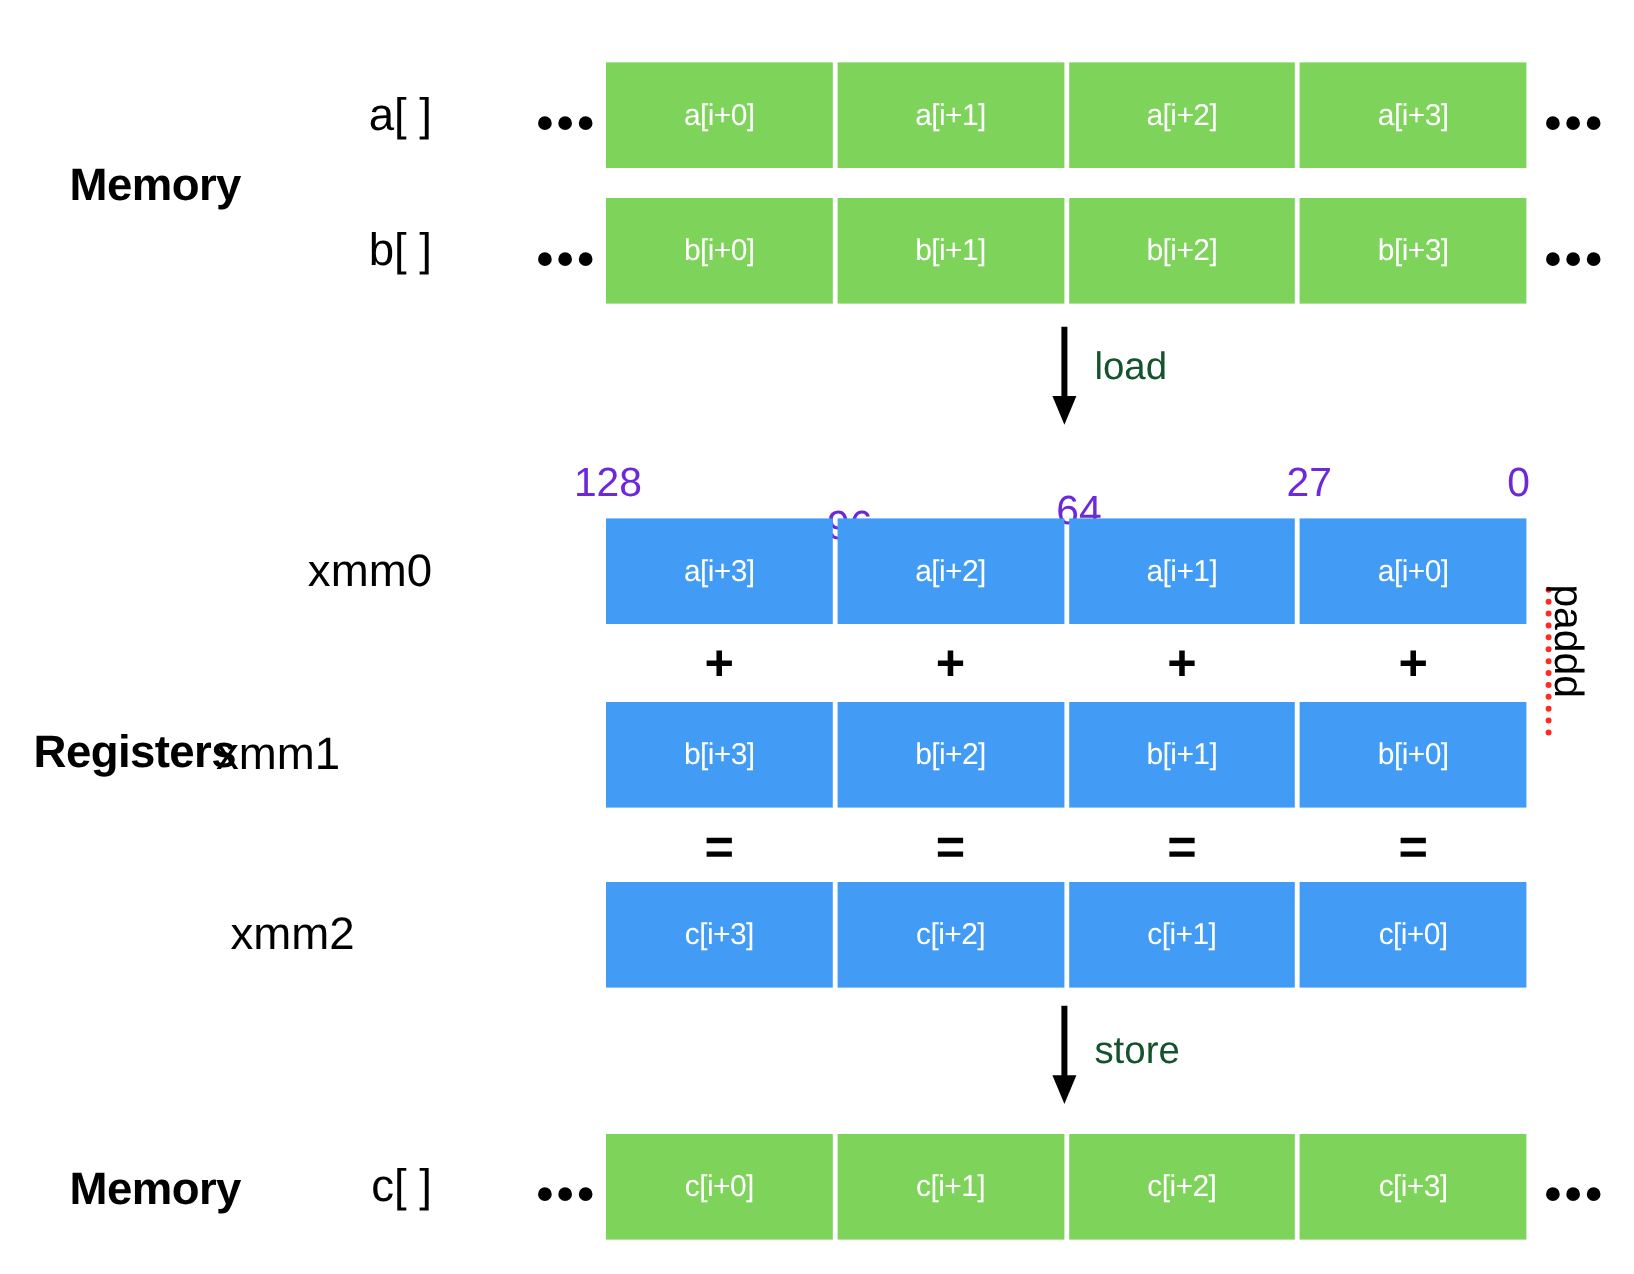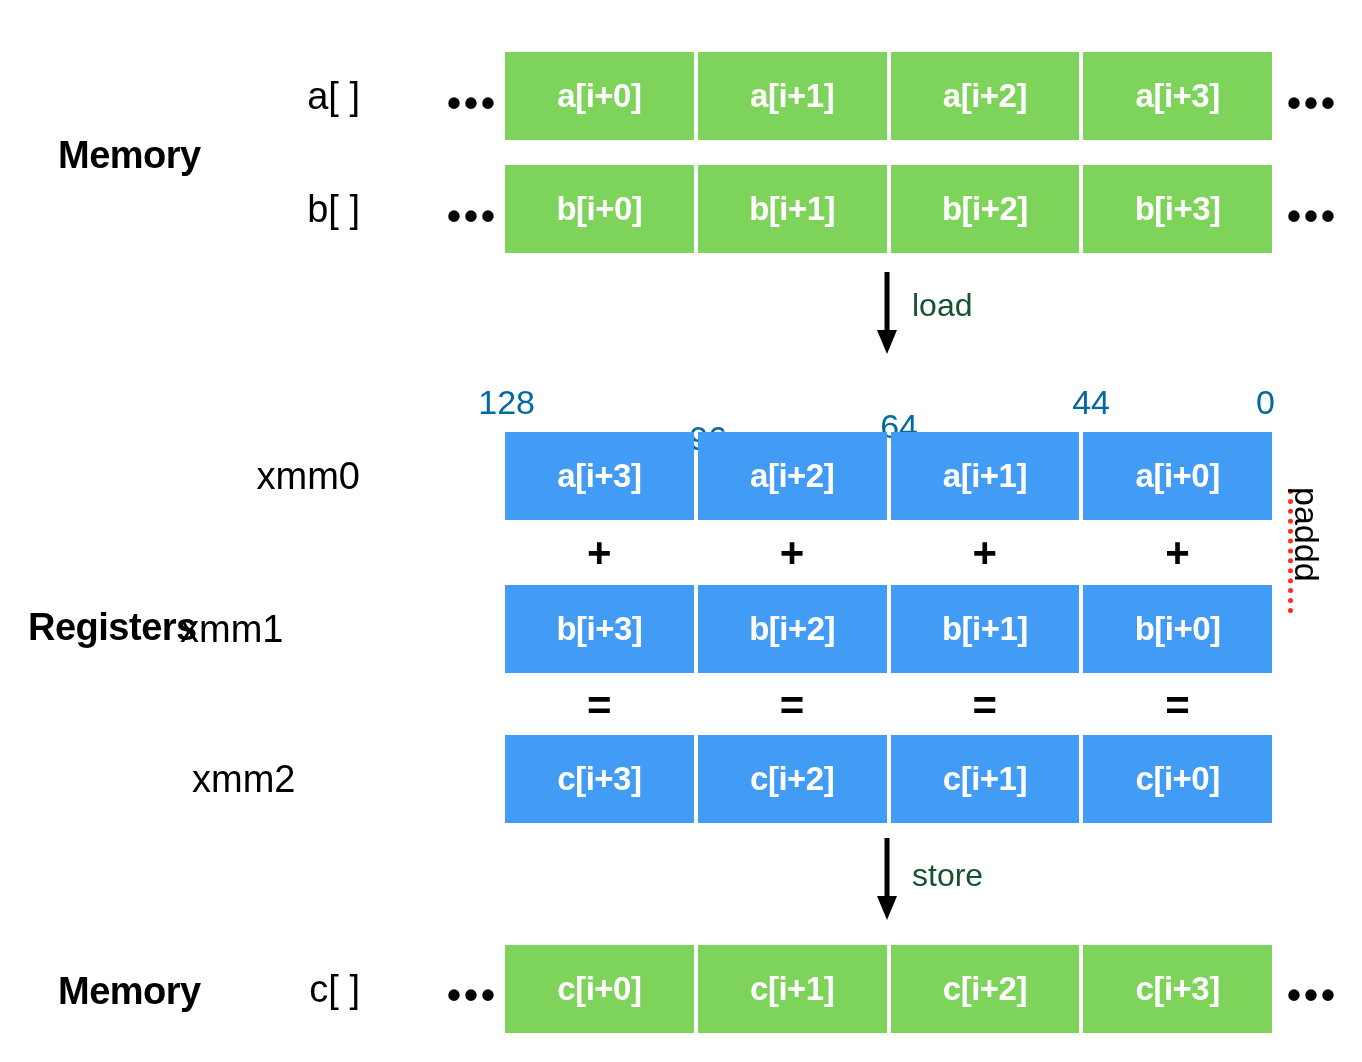--- a/index.html
+++ b/index.html
@@ -55,22 +55,22 @@
     position: absolute;
     display: flex;
     gap: 4px;
   }
   .cell {
     flex: 1 1 0;
     display: flex;
     align-items: center;
     justify-content: center;
     color: #ffffff;
-    font-size: 33px;
-    font-weight: bold;
+    font-size: 25px;
+    font-weight: normal;
     letter-spacing: -0.5px;
     box-sizing: border-box;
   }
   .cell.green { background: #7ed35a; }
   .cell.blue  { background: #429cf5; }
 
   
   .op-row {
     position: absolute;
     display: flex;
@@ -84,21 +84,21 @@
     font-size: 42px;
     font-weight: bold;
     color: #000000;
     line-height: 1;
   }
 
   
   .bits {
     position: absolute;
     font-size: 34px;
-    color: #0369a1;
+    color: #6d28d9;
     white-space: nowrap;
   }
   .bit-tick {
     position: absolute;
     transform: translateX(-100%);
     text-align: right;
   }
 
   
   .arrow-wrap { position: absolute; }
@@ -155,21 +155,21 @@
       <line x1="12" y1="0" x2="12" y2="66" stroke="#000000" stroke-width="5"></line>
       <polygon points="12,82 2,58 22,58" fill="#000000"></polygon>
     </svg>
   </div>
   <div class="arrow-label" style="left:912px; top:287px;">load</div>
 
   <div class="bits" style="left:0px; top:383px; width:1362px; height:44px;">
     <span class="bit-tick" style="left:535px;">128</span>
     <span class="bit-tick" style="left:727px;margin-top:36px;">96</span>
     <span class="bit-tick" style="left:918px;margin-top:24px;">64</span>
-    <span class="bit-tick" style="left:1110px;">44</span>
+    <span class="bit-tick" style="left:1110px;">27</span>
     <span class="bit-tick" style="left:1275px;">0</span>
   </div>
 
   <div class="section-label" style="left:28px; top:606px;">Registers</div>
 
   <div class="row-label" style="left:180px; top:455px; width:180px; text-align:right;">xmm0</div>
   <div class="strip" style="left:505px; top:432px; width:767px; height:88px;">
     <div class="cell blue">a[i+3]</div>
     <div class="cell blue">a[i+2]</div>
     <div class="cell blue">a[i+1]</div>

